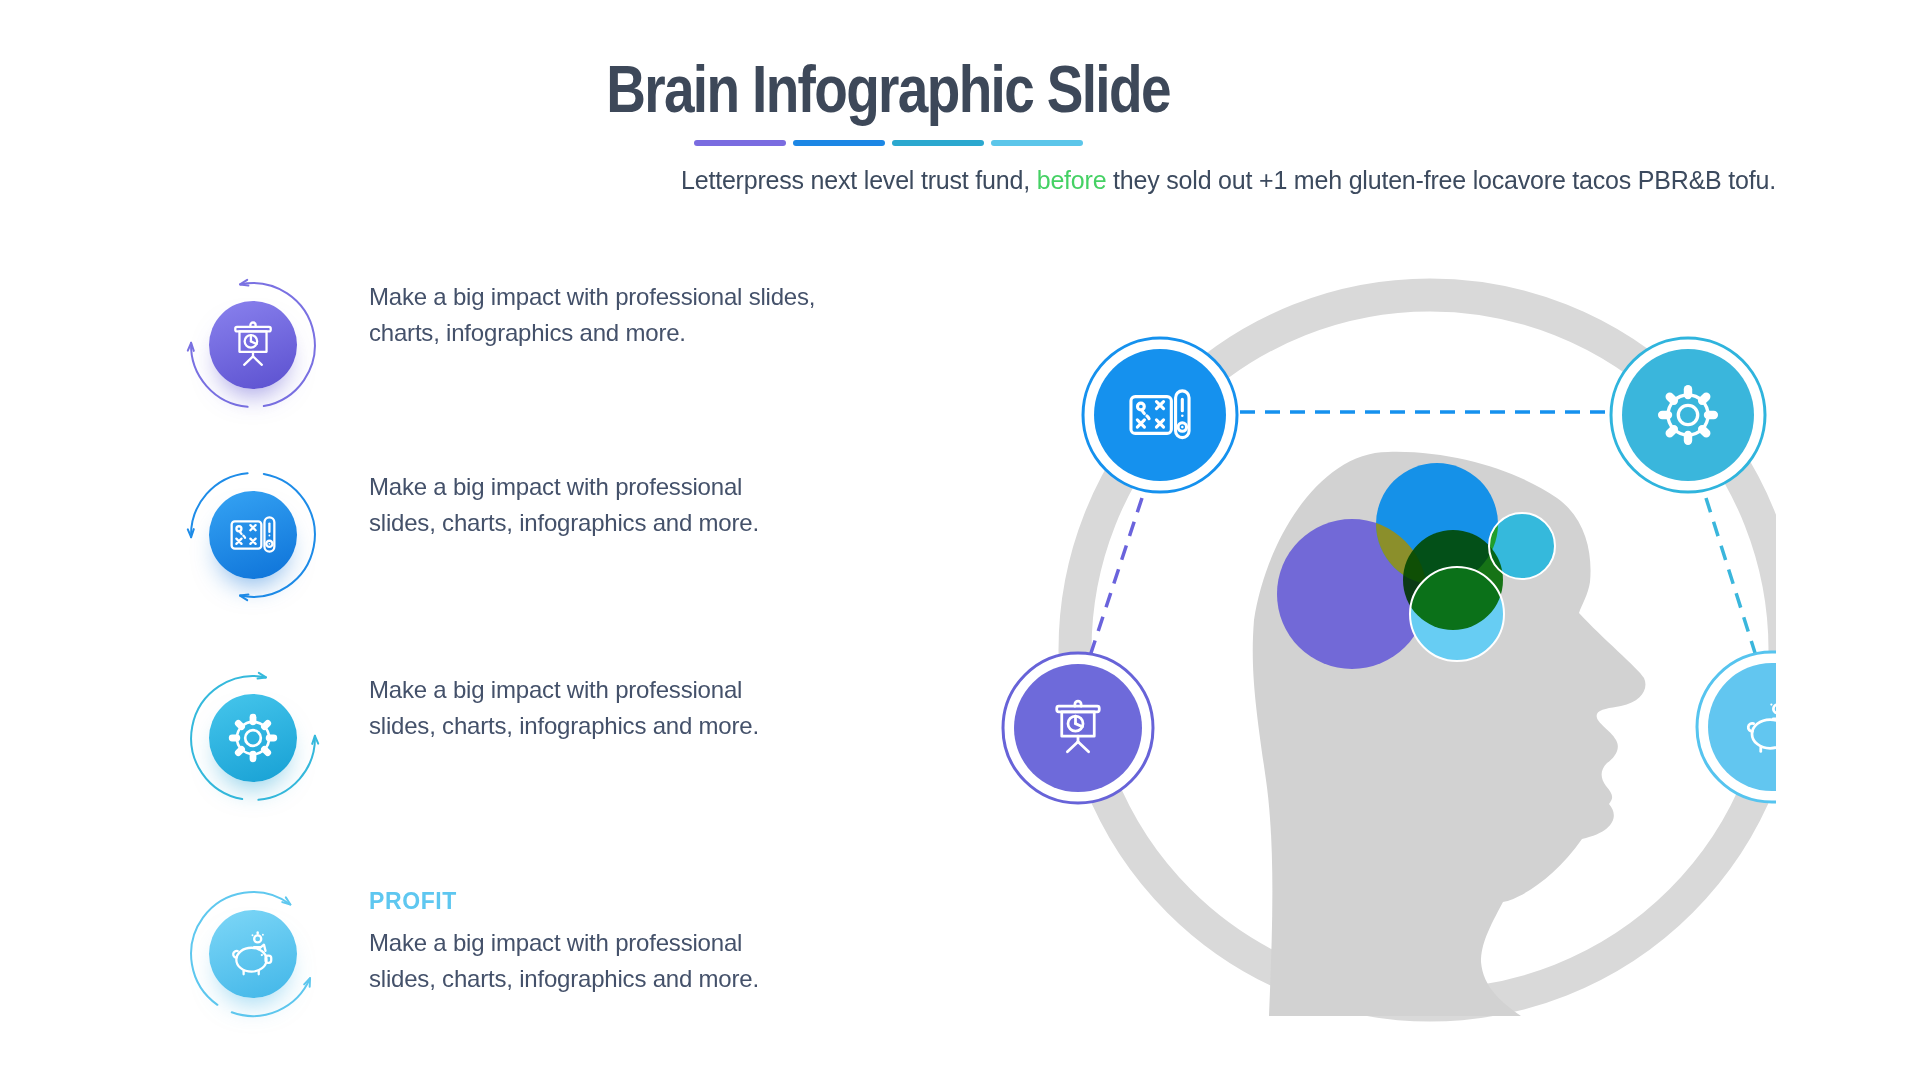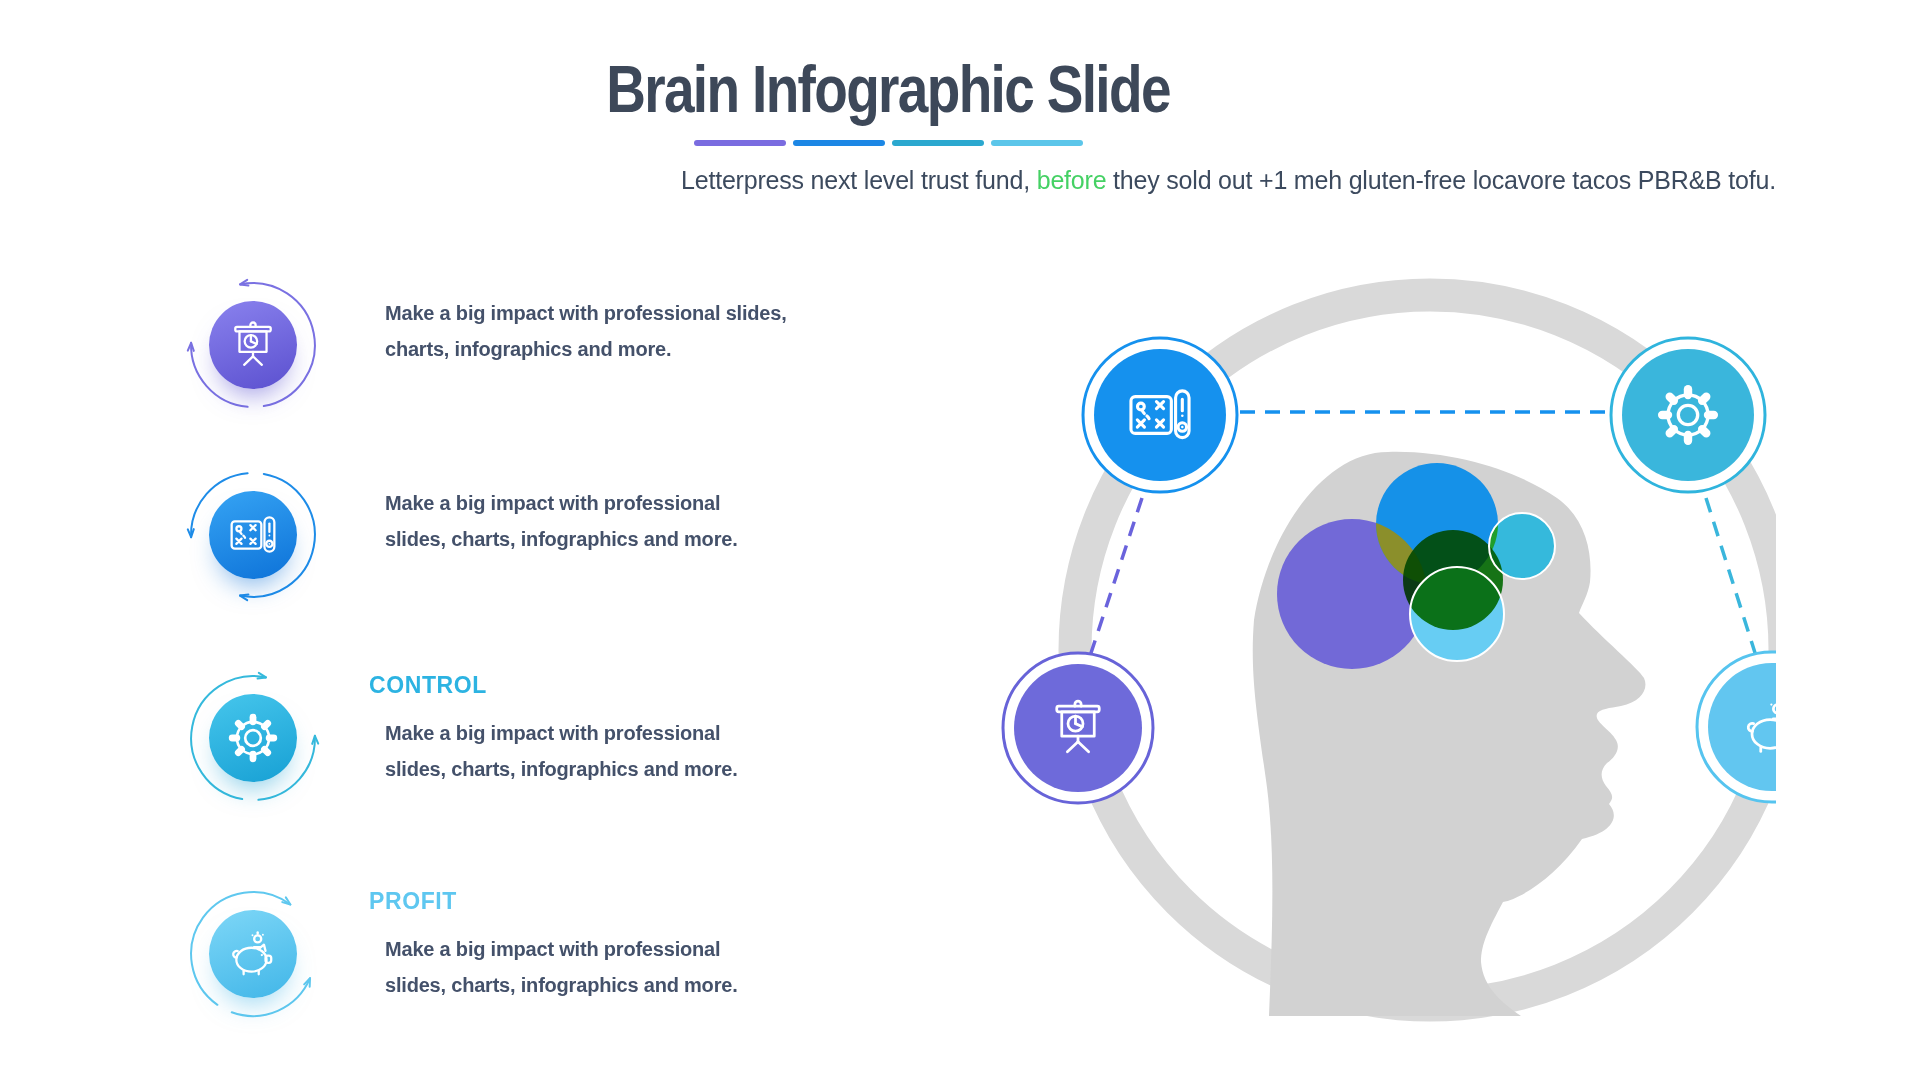--- a/index.html
+++ b/index.html
@@ -49,22 +49,22 @@
   .row-plannig .bubble { background:linear-gradient(160deg,#36a4f4 0%,#0d72d8 100%);
     box-shadow:0 16px 26px -10px rgba(13,114,216,.5); }
   .row-control .bubble { background:linear-gradient(160deg,#46c6ec 0%,#17a0d4 100%);
     box-shadow:0 16px 26px -10px rgba(23,160,212,.5); }
   .row-profit .bubble  { background:linear-gradient(160deg,#7ed7f7 0%,#41b6e8 100%);
     box-shadow:0 16px 26px -10px rgba(65,182,232,.5); }
 
   .texts { position:absolute; left:186px; top:4px; width:470px; }
   .texts h3 { margin:0 0 10px 0; font-size:23px; font-weight:bold;
               letter-spacing:0.6px; color:var(--c); }
-  .texts p  { margin:16px; font-size:20px; line-height:36px; color:#44516a;
-              white-space:pre-line; letter-spacing:-0.2px;font-weight:bold; }
+  .texts p  { margin:0; font-size:24px; line-height:36px; color:#44516a;
+              white-space:pre-line; letter-spacing:-0.2px; }
 
   
   .diagram { position:absolute; left:820px; top:240px; width:1060px; height:810px; }
 
   .defs-holder { position:absolute; width:0; height:0; overflow:hidden; }
 </style>
 </head>
 <body>
 
 <svg class="defs-holder" aria-hidden="true">
@@ -194,21 +194,20 @@
       <svg class="arcs" viewBox="0 0 140 140">
           <use href="#sym-cycle-arcs"></use>
         </svg>
       <div class="bubble">
         <svg width="50" height="50" viewBox="0 0 48 48">
             <use href="#sym-gear-icon"></use>
           </svg>
       </div>
     </div>
     <div class="texts">
-      <h3>CONTROL</h3>
       <p>Make a big impact with professional
 slides, charts, infographics and more.</p>
     </div>
   </div>
 
   <div class="row row-profit">
     <div class="icon-cluster">
       <svg class="arcs" viewBox="0 0 140 140">
           <use href="#sym-cycle-arcs"></use>
         </svg>

